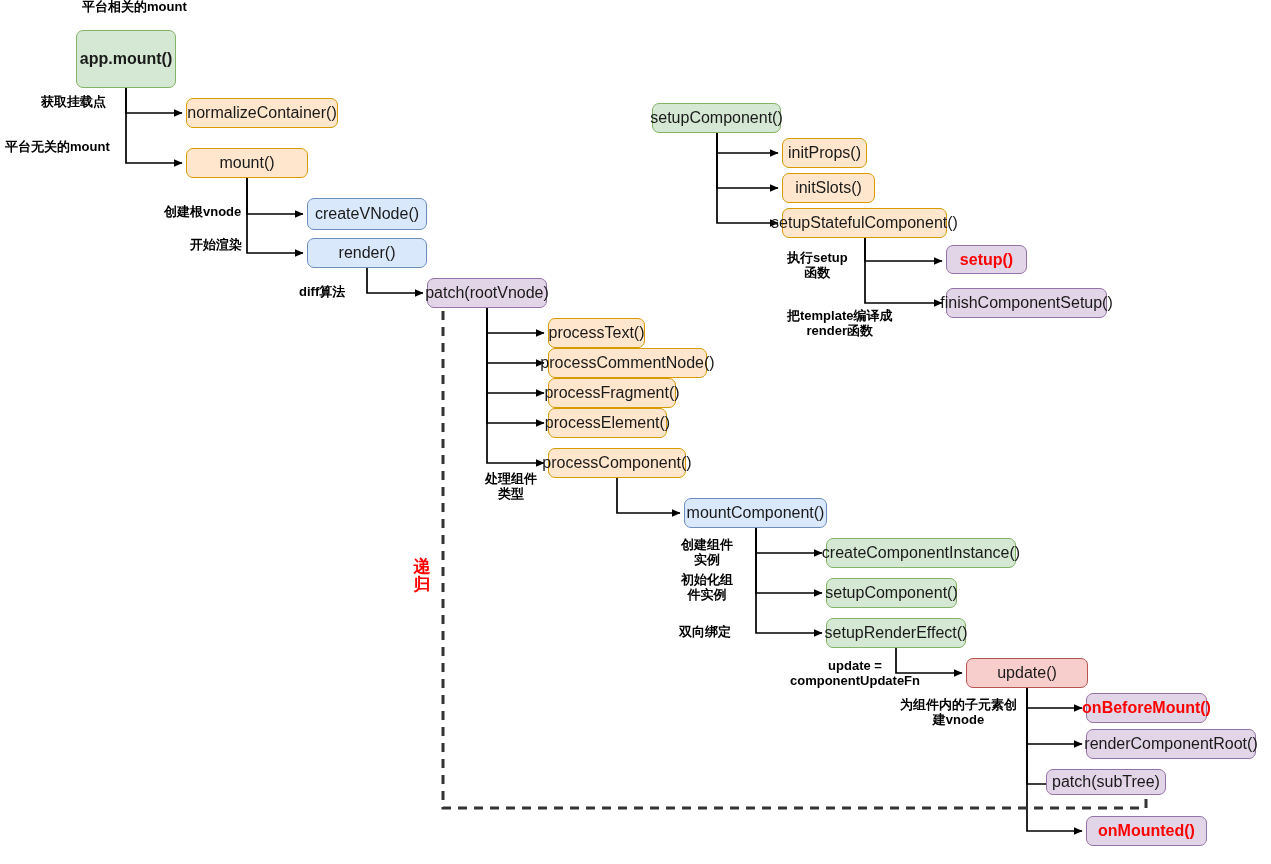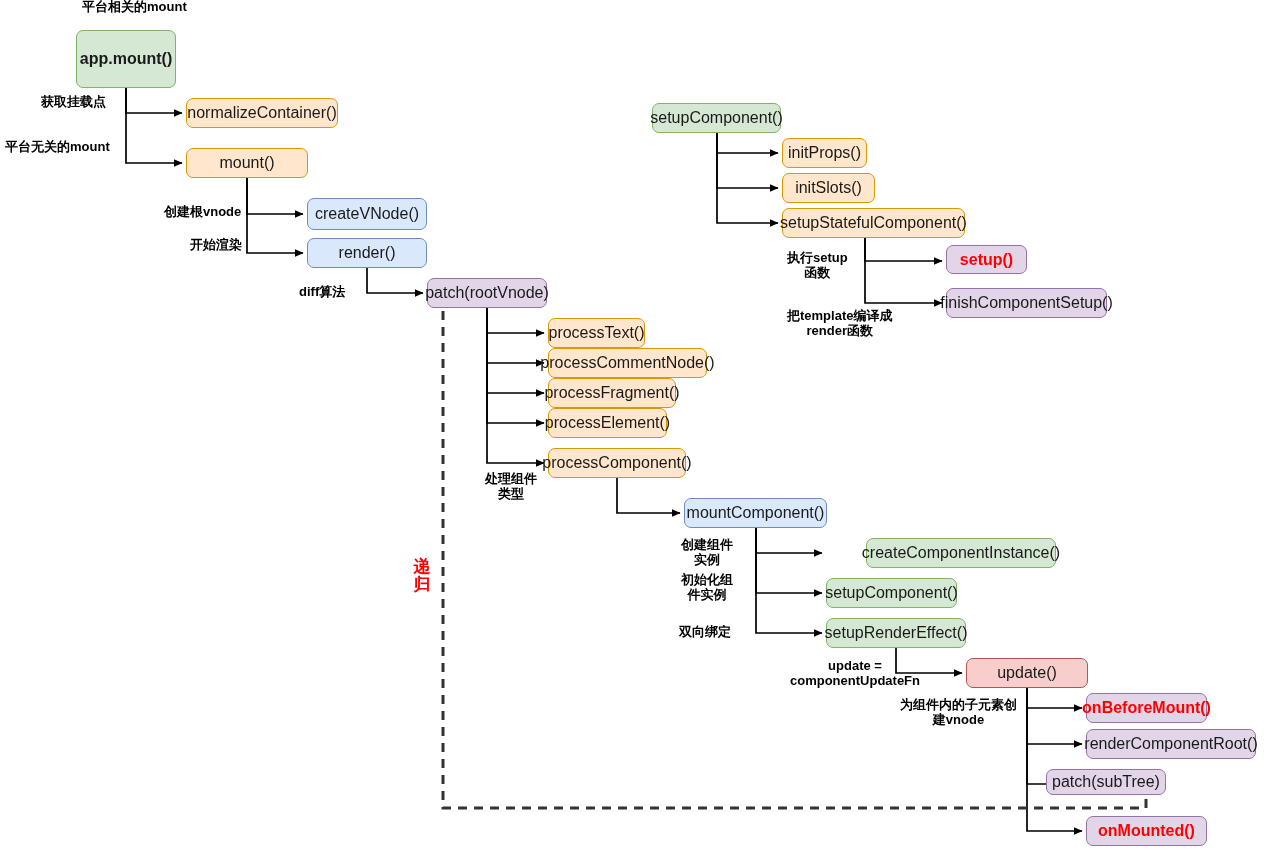--- a/index.html
+++ b/index.html
@@ -126,25 +126,25 @@
       <div class="node n-blue" style="left: 307px; top: 238px; width: 120px; height: 30px;">render()</div>
       <div class="node n-purple" style="left: 427px; top: 278px; width: 120px; height: 30px;">patch(rootVnode)</div>
       <div class="node n-orange" style="left: 548px; top: 318px; width: 97px; height: 30px;">processText()</div>
       <div class="node n-orange" style="left: 548px; top: 348px; width: 159px; height: 30px;">processCommentNode()</div>
       <div class="node n-orange" style="left: 548px; top: 378px; width: 128px; height: 30px;">processFragment()</div>
       <div class="node n-orange" style="left: 548px; top: 408px; width: 119px; height: 30px;">processElement()</div>
       <div class="node n-orange" style="left: 548px; top: 448px; width: 138px; height: 30px;">processComponent()</div>
       <div class="node n-green" style="left: 652px; top: 103px; width: 129px; height: 30px;">setupComponent()</div>
       <div class="node n-orange" style="left: 782px; top: 138px; width: 85px; height: 30px;">initProps()</div>
       <div class="node n-orange" style="left: 782px; top: 173px; width: 93px; height: 30px;">initSlots()</div>
-      <div class="node n-orange" style="left: 782px; top: 208px; width: 183px; height: 30px;">setupStatefulComponent()</div>
+      <div class="node n-orange" style="left: 782px; top: 208px; width: 165px; height: 30px;">setupStatefulComponent()</div>
       <div class="node n-purple bold redtext" style="left: 946px; top: 245px; width: 81px; height: 29px;">setup()</div>
       <div class="node n-purple" style="left: 946px; top: 288px; width: 161px; height: 30px;">finishComponentSetup()</div>
       <div class="node n-blue" style="left: 684px; top: 498px; width: 143px; height: 30px;">mountComponent()</div>
-      <div class="node n-green" style="left: 866px; top: 538px; width: 190px; height: 30px;">createComponentInstance()</div>
+      <div class="node n-green" style="left: 826px; top: 538px; width: 190px; height: 30px;">createComponentInstance()</div>
       <div class="node n-green" style="left: 826px; top: 578px; width: 131px; height: 30px;">setupComponent()</div>
       <div class="node n-green" style="left: 826px; top: 618px; width: 140px; height: 30px;">setupRenderEffect()</div>
       <div class="node n-red" style="left: 966px; top: 658px; width: 122px; height: 30px;">update()</div>
       <div class="node n-purple bold redtext" style="left: 1086px; top: 693px; width: 121px; height: 30px;">onBeforeMount()</div>
       <div class="node n-purple" style="left: 1086px; top: 729px; width: 170px; height: 30px;">renderComponentRoot()</div>
       <div class="node n-purple" style="left: 1046px; top: 769px; width: 120px; height: 26px; text-align: right;">patch(subTree)</div>
       <div class="node n-purple bold redtext" style="left: 1086px; top: 816px; width: 121px; height: 30px;">onMounted()</div>
     </div>
 
   <div id="labels-layer">

